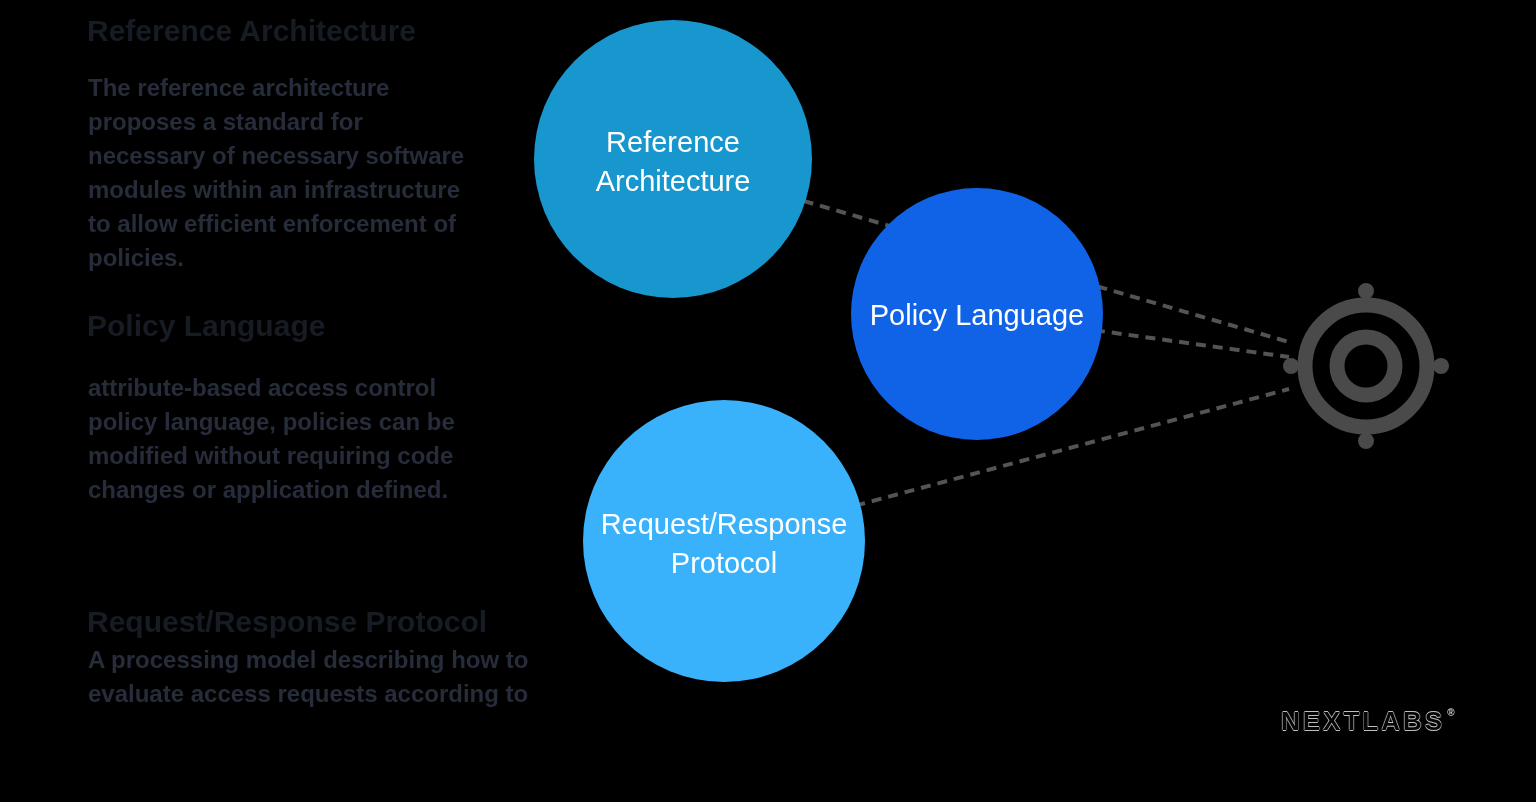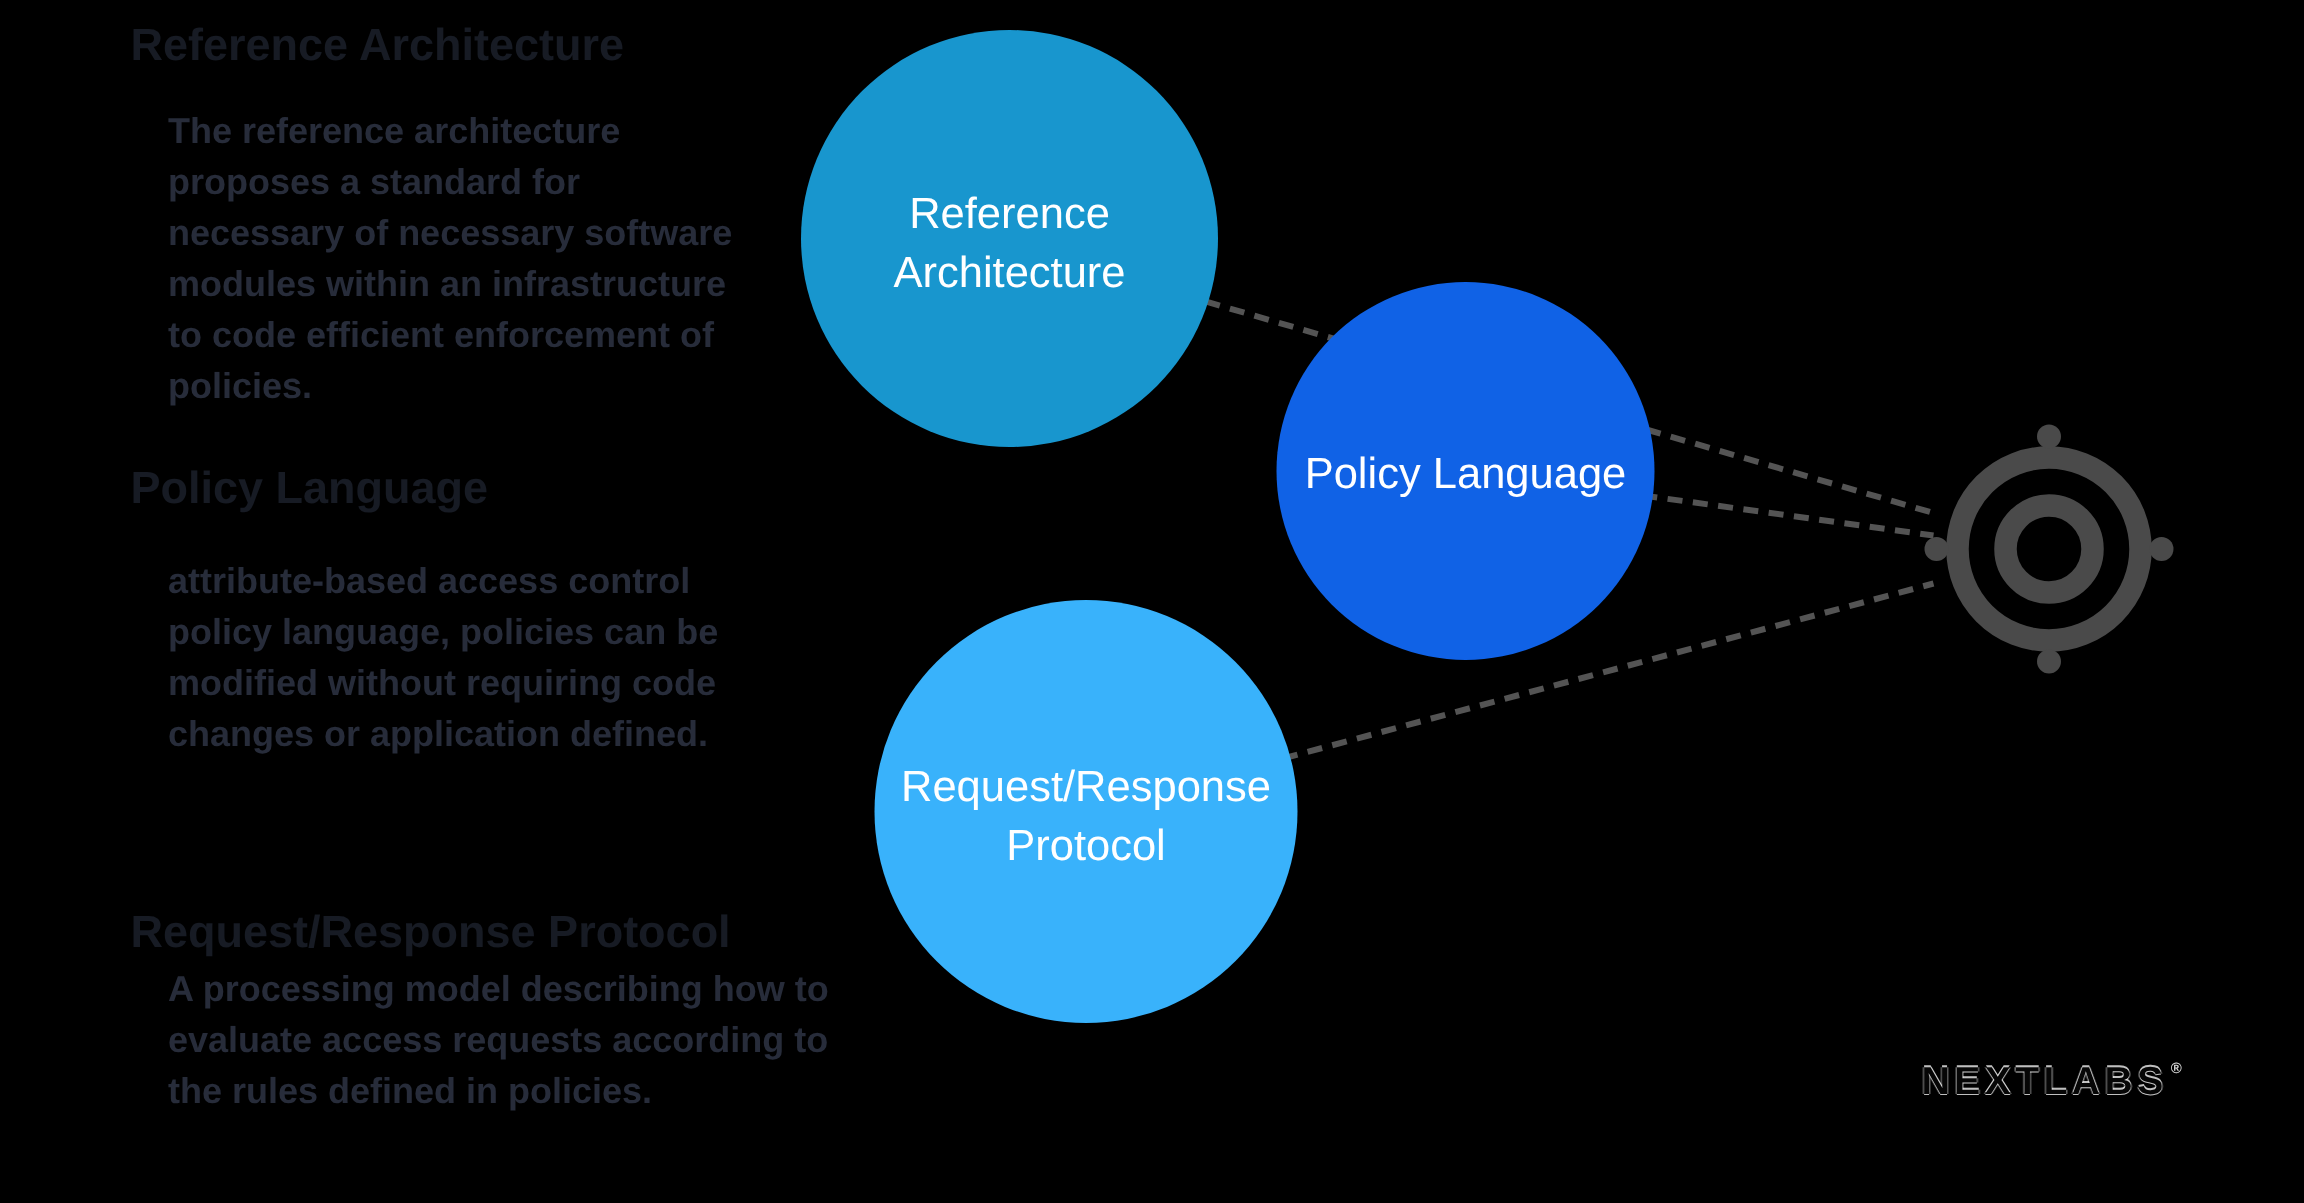--- a/index.html
+++ b/index.html
@@ -27,21 +27,20 @@
   .bodyblock {
     position: absolute;
     left: 88px;
   }
   .bline {
     font-size: 24px;
     font-weight: 600;
     line-height: 34px;
     color: #272c3a;
     white-space: nowrap;
-    margin-left: 24px;
   }
   .diagram-svg {
     position: absolute;
     left: 0;
     top: 0;
   }
   .nodelabel {
     font-family: "Liberation Sans", sans-serif;
     font-size: 29px;
     font-weight: 400;
@@ -75,37 +74,36 @@
 <body>
 
 <div class="canvas">
 
   <div class="heading" style="top:13px">Reference Architecture</div>
   <div class="bodyblock" style="top:71px">
     <div class="bline">The reference architecture</div>
     <div class="bline">proposes a standard for</div>
     <div class="bline">necessary of necessary software</div>
     <div class="bline">modules within an infrastructure</div>
-    <div class="bline">to code efficient enforcement of</div>
+    <div class="bline">to allow efficient enforcement of</div>
     <div class="bline">policies.</div>
   </div>
 
   <div class="heading" style="top:308px">Policy Language</div>
   <div class="bodyblock" style="top:371px">
     <div class="bline">attribute-based access control</div>
     <div class="bline">policy language, policies can be</div>
     <div class="bline">modified without requiring code</div>
     <div class="bline">changes or application defined.</div>
   </div>
 
   <div class="heading" style="top:604px">Request/Response Protocol</div>
   <div class="bodyblock" style="top:643px">
     <div class="bline">A processing model describing how to</div>
     <div class="bline">evaluate access requests according to</div>
-    <div class="bline">the rules defined in policies.</div>
   </div>
 
   <svg class="diagram-svg" width="1536" height="802" viewBox="0 0 1536 802">
 
     <line x1="673" y1="163" x2="1289" y2="342" stroke-width="4" stroke-dasharray="10 7" stroke="#545454"></line>
     <line x1="977" y1="314" x2="1289" y2="357" stroke-width="4" stroke-dasharray="10 7" stroke="#545454"></line>
     <line x1="724" y1="541" x2="1289" y2="389" stroke-width="4" stroke-dasharray="10 7" stroke="#545454"></line>
 
     <circle cx="673" cy="159" r="139" fill="#1896ce"></circle>
     <circle cx="977" cy="314" r="126" fill="#1062e6"></circle>

